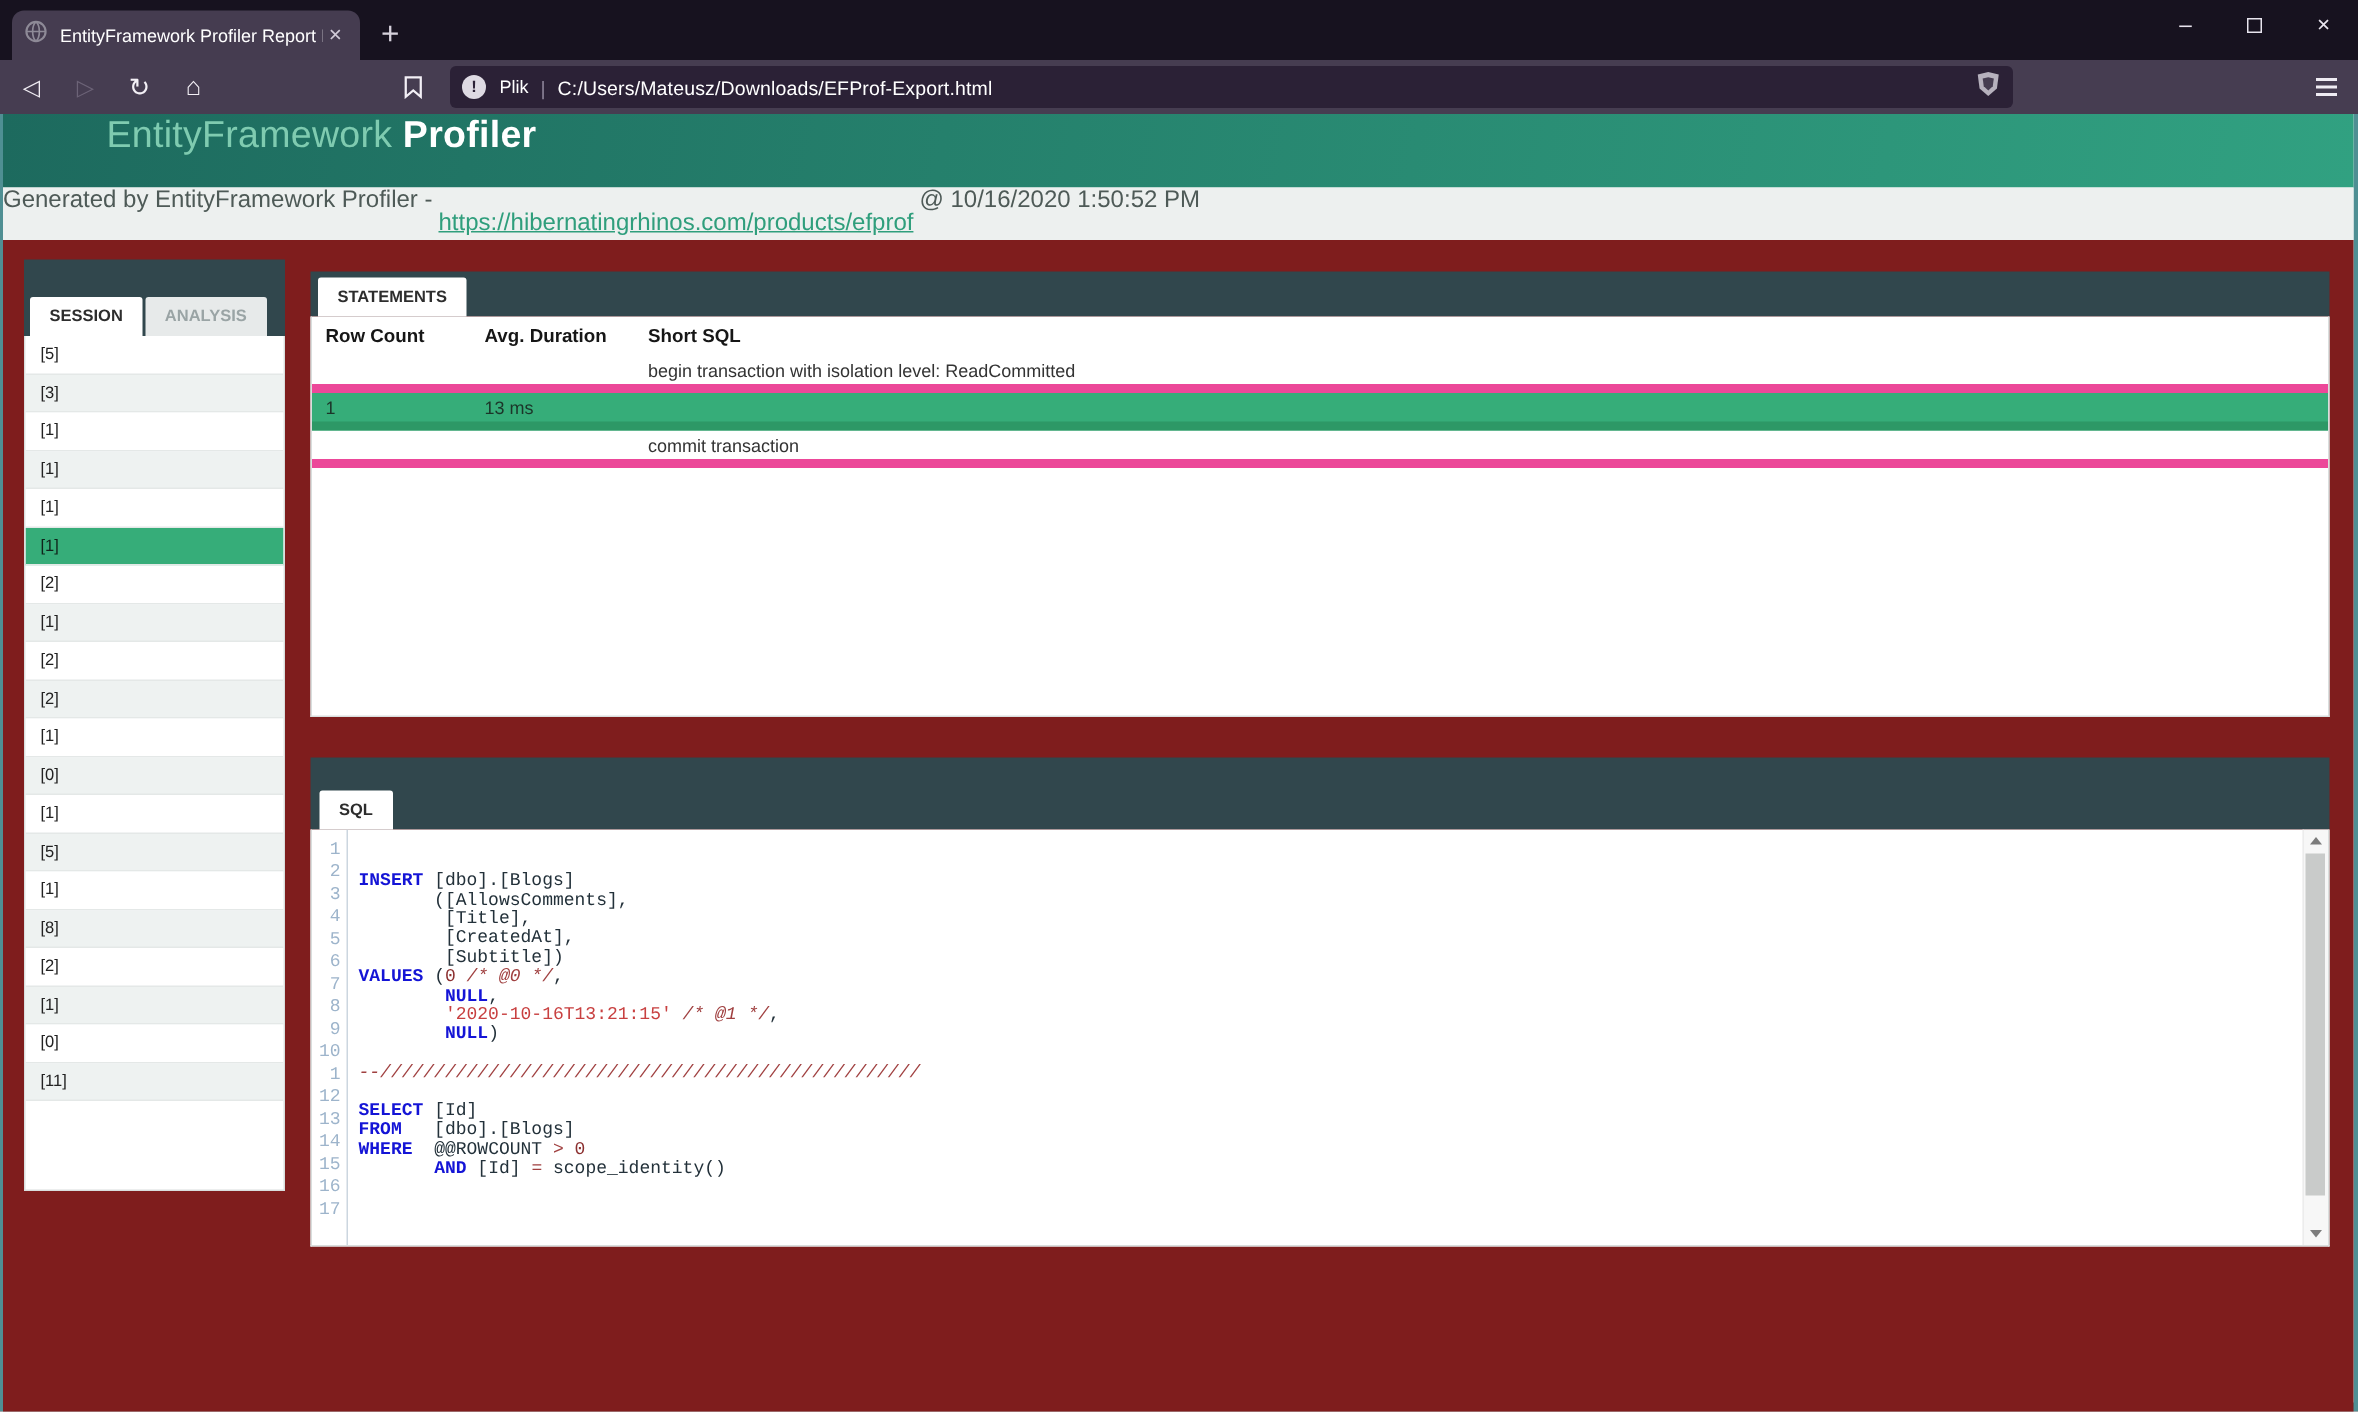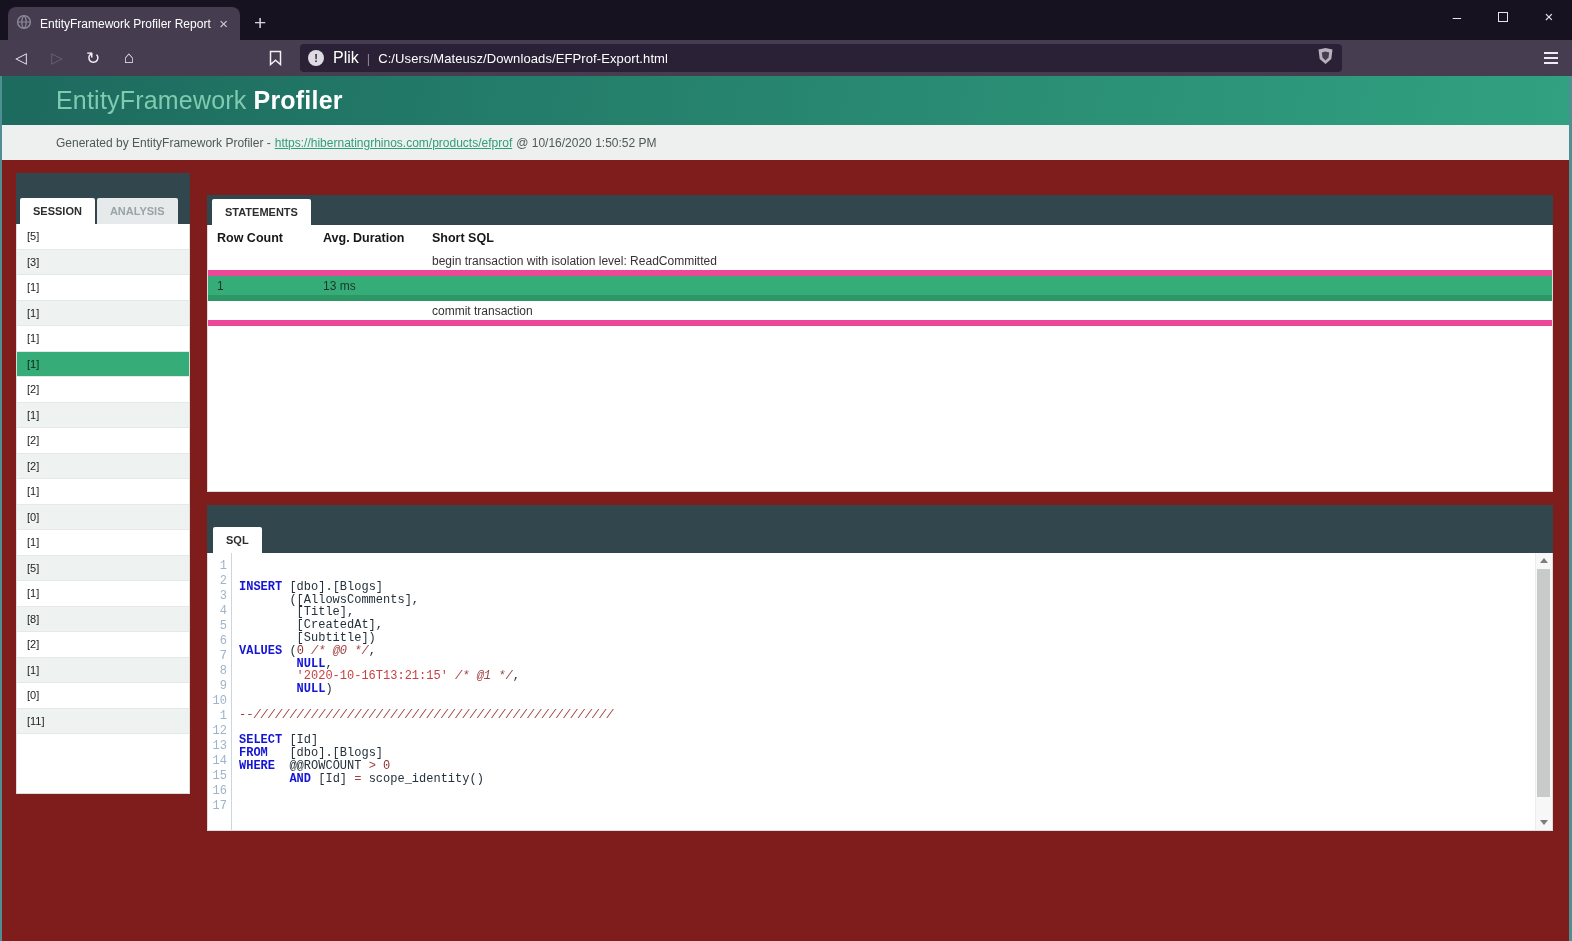--- a/index.html
+++ b/index.html
@@ -20,53 +20,53 @@
   .win-controls{margin-left:auto;display:flex;align-items:center;height:33px;align-self:flex-start;margin-top:0}
   .win-btn{width:46px;height:33px;display:flex;align-items:center;justify-content:center;color:#e8e4ee;font-size:15px}
   .win-max-glyph{width:10px;height:10px;border:1px solid #e8e4ee;display:block}
 
   .toolbar{position:absolute;top:40px;left:0;right:0;height:36px;background:var(--chrome-toolbar);display:flex;align-items:center}
   .nav-ico{width:30px;height:26px;display:flex;align-items:center;justify-content:center;color:#f3f0f6;font-size:15px;margin-left:6px}
   .nav-ico.disabled{color:#6c6377}
   .bookmark-ico{margin-left:116px}
   .urlbar{height:28px;width:1042px;margin-left:10px;background:var(--chrome-urlbar);border-radius:4px;display:flex;align-items:center;padding:0 8px;color:#fff}
   .info-ico{width:16px;height:16px;border-radius:50%;background:#dedae3;color:#2b2136;font-size:11px;font-weight:bold;display:flex;align-items:center;justify-content:center}
-  .scheme-label{font-size:16px;margin-left:9px}
+  .scheme-label{font-size:12px;margin-left:9px}
   .url-sep{color:#8d8499;margin:0 8px;font-size:13px}
   .url-text{font-size:13px;letter-spacing:.1px;flex:1;white-space:nowrap;overflow:hidden}
   .shield{margin-left:8px}
   .hamburger{margin-left:auto;margin-right:14px;display:flex;flex-direction:column;gap:3px}
   .hamburger i{display:block;width:14px;height:2px;background:#efecf3}
 
   
   .page{position:absolute;top:76px;left:0;right:0;bottom:0;background:#fff;
         border-left:2px solid var(--page-frame);border-right:3px solid var(--page-frame);border-bottom:6px solid var(--page-frame)}
-  .page-header{height:49px;background:linear-gradient(100deg,var(--brand-grad-a) 0%,var(--brand-grad-b) 100%);display:flex;align-items:center;padding-left:54px}
+  .page-header{height:49px;background:linear-gradient(100deg,var(--brand-grad-a) 0%,var(--brand-grad-b) 100%);display:flex;align-items:flex-start;padding-left:69px}
   .brand{font-size:25px;letter-spacing:.2px}
   .brand .lite{color:#7fcbb0;font-weight:normal}
   .brand .bold{color:#ffffff;font-weight:bold;margin-left:7px}
-  .page-subheader{height:35px;background:#edf0ef;display:flex;align-items:center;padding-left:54px;font-size:12px;color:#4e5a57}
+  .page-subheader{height:35px;background:#edf0ef;display:flex;font-size:16px;color:#4e5a57}
   .page-subheader a{color:#2f9e7c;text-decoration:underline;margin:15px 4px}
   .content{position:relative;height:845px;background:#7f1d1d}
 
   .panel-head{background:var(--panel-dark);display:flex;align-items:flex-end}
   .ptab{font-size:11px;font-weight:bold;padding:7px 13px 7px 13px;border-radius:2px 2px 0 0;margin-right:2px}
   .ptab.on{background:#fff;color:#2d2d2d}
   .ptab.off{background:#e7eaea;color:#9aa4a5}
 
   
   .sidebar{position:absolute;left:14px;top:13px;width:174px}
   .sidebar .panel-head{height:51px;padding-left:4px}
   .session-list{border:1px solid #d9dedd;border-top:none;height:570px;background:#fff;overflow:hidden}
   .s-item{height:25.5px;display:flex;align-items:center;padding-left:10px;font-size:11px;color:#222;border-bottom:1px solid #e4e8e7;background:#fff}
   .s-item.alt{background:var(--row-alt)}
   .s-item.sel{background:var(--accent-green);color:#10231a}
 
   
-  .statements{position:absolute;left:205px;right:16px;top:35px}
+  .statements{position:absolute;left:205px;right:16px;top:21px}
   .statements .panel-head{height:30px;padding-left:5px}
   .st-body{border:1px solid #d9dedd;border-top:none;height:267px;background:#fff}
   .st-grid{display:grid;grid-template-columns:106px 109px 1fr;padding-left:9px;align-items:center}
   .st-header{height:26px;font-size:12.5px;font-weight:bold;color:#161616}
   .st-row{height:25px;font-size:12px;color:#333;border-bottom:6px solid #ec4899}
   .st-row.sel{background:var(--accent-green);color:#1c3529;border-bottom-color:#2d9866}
 
   
   .sqlpanel{position:absolute;left:205px;right:16px;top:345px}
   .sqlpanel .panel-head{height:48px;padding-left:6px}

